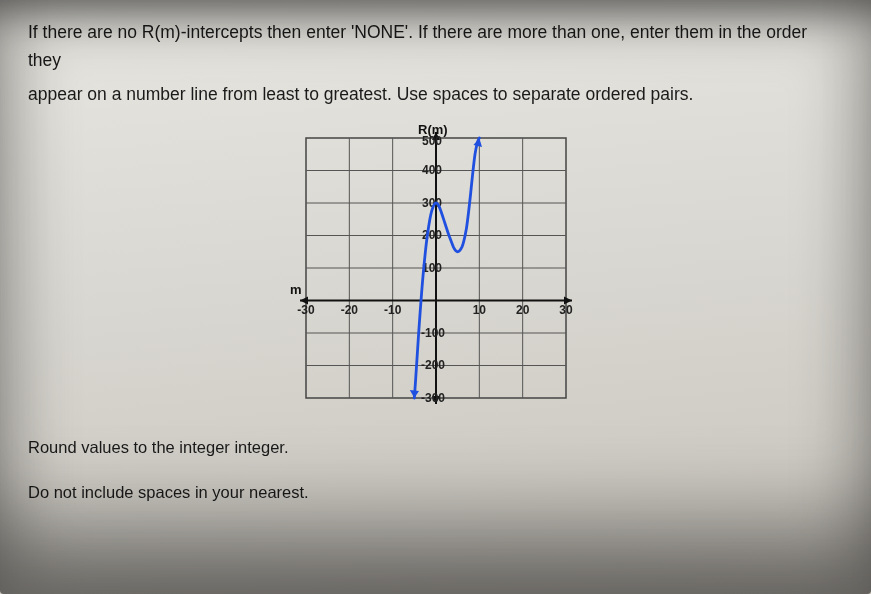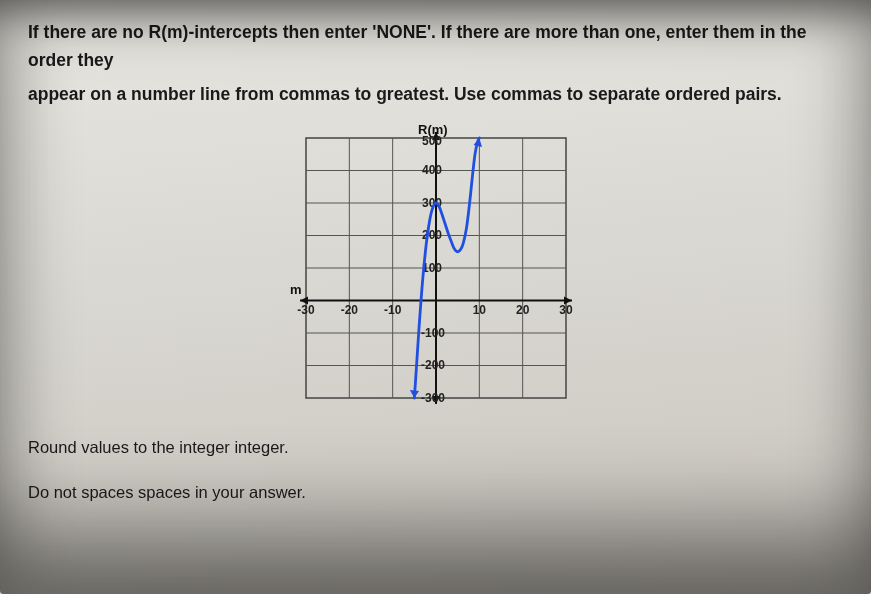--- a/index.html
+++ b/index.html
@@ -17,21 +17,20 @@
       inset: 0;
       pointer-events: none;
       box-shadow: inset 0 0 60px 20px rgba(0,0,0,0.25), inset 0 -120px 80px -40px rgba(0,0,0,0.35), inset 0 40px 40px -30px rgba(0,0,0,0.5);
       border-radius: 0 0 4px 4px;
     }
     .question-text {
       font-size: 17.5px;
       color: #1a1a1a;
       line-height: 1.6;
       margin-bottom: 6px;
-      font-weight: bold;
     }
     .chart-wrap {
       display: flex;
       justify-content: center;
       margin-top: 10px;
       margin-bottom: 18px;
     }
     .chart-area {
       position: relative;
       width: 320px;
@@ -61,21 +60,21 @@
       font-family: Arial, sans-serif;
       font-size: 13px;
       font-weight: 700;
       fill: #111;
     }
   </style>
 </head>
 <body>
 
 <div class="question-text">If there are no R(m)-intercepts then enter 'NONE'.  If there are more than one, enter them in the order they</div>
-<div class="question-text">appear on a number line from commas to greatest. Use commas to separate ordered pairs.</div>
+<div class="question-text">appear on a number line from least to greatest. Use spaces to separate ordered pairs.</div>
 
 <div class="chart-wrap">
   <div class="chart-area">
     <svg width="320" height="300" viewBox="0 0 320 300">
 
       <defs></defs>
 
       <rect class="grid-box" x="30" y="20" width="260" height="260"></rect>
 
       <g>
@@ -143,15 +142,15 @@
            C 196.2 60, 197.5 47, 199 36.25
            C 200.5 27, 201.9 22, 203.33 20"></path>
 
       <polygon class="arrow" points="138.33,280 133.8,272 143,273"></polygon>
       <polygon class="arrow" points="203.33,20 197.5,27 206,29"></polygon>
     </svg>
   </div>
 </div>
 
 <div class="instruction">Round values to the integer integer.</div>
-<div class="instruction">Do not spaces spaces in your answer.</div>
+<div class="instruction">Do not include spaces in your nearest.</div>
 
 <div class="vignette"></div>
 
 </body></html>

